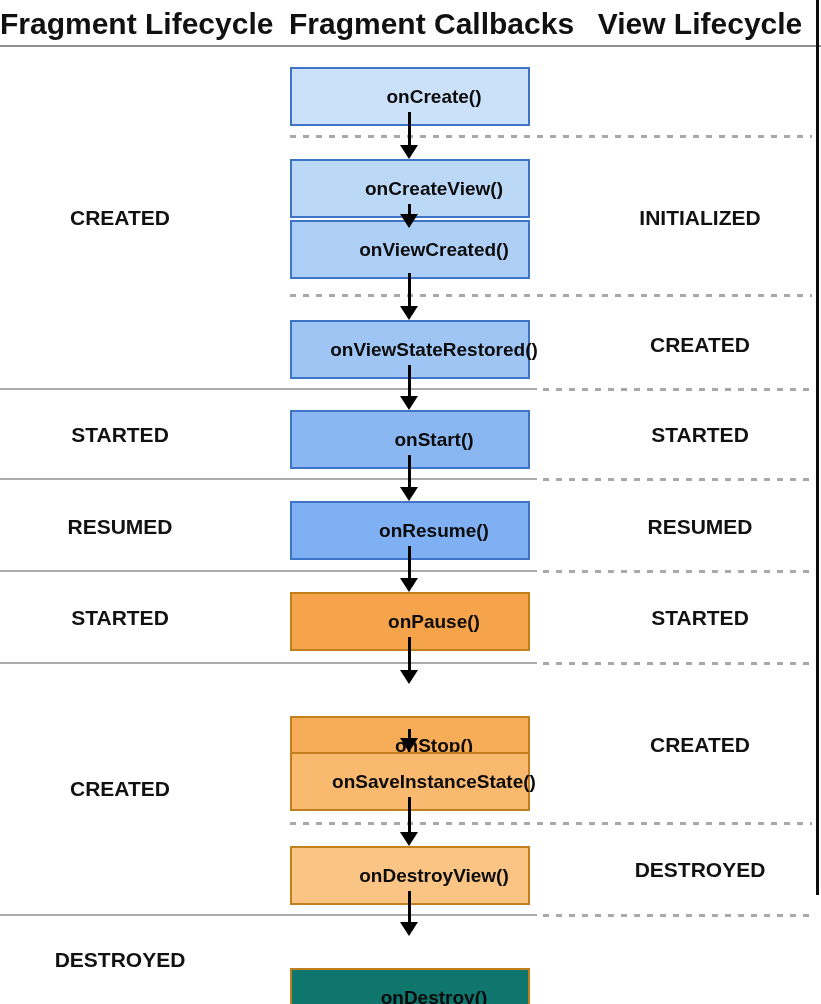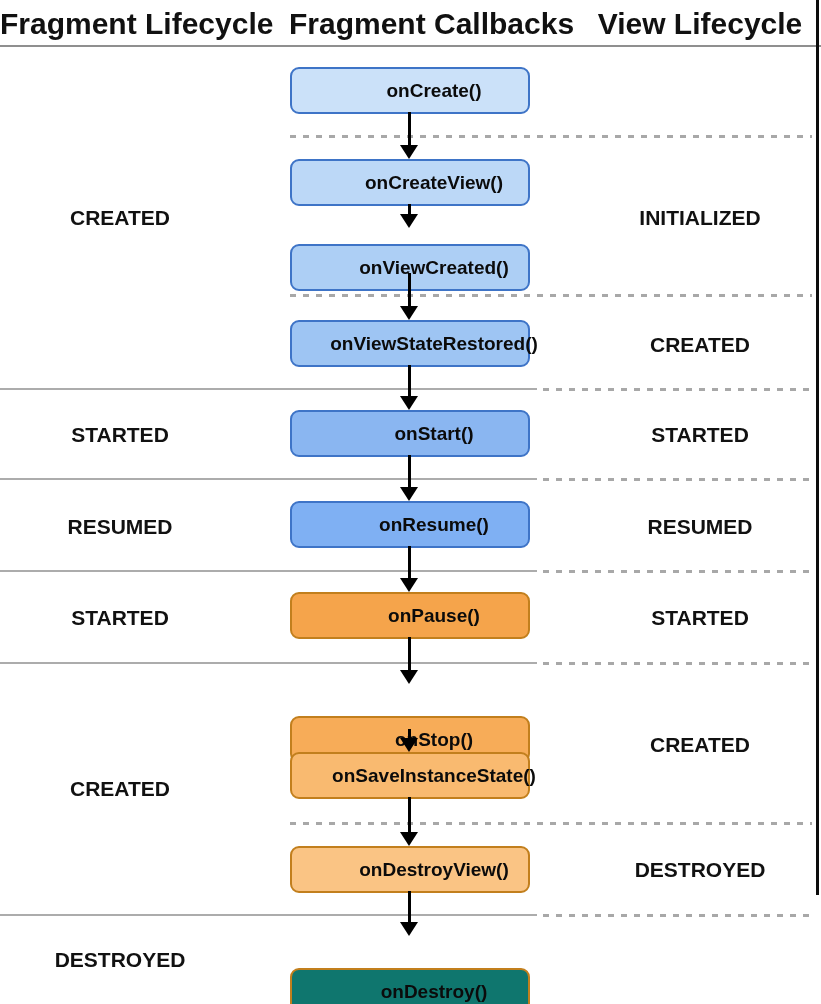--- a/index.html
+++ b/index.html
@@ -37,24 +37,24 @@
   .right-border {
     position: absolute;
     left: 816px; top: 0;
     width: 3px; height: 895px;
     background: #0c0c0c;
   }
   .box {
     position: absolute;
     left: 290px;
     width: 240px;
-    height: 47px;
+    height: 59px;
     box-sizing: border-box;
     border: 2.5px solid #3e74c7;
-    border-radius: 9px;
+    border-radius: 0;
     display: flex;
     align-items: center;
     justify-content: center;
     padding-left: 48px;
   }
   .box-label {
     font-size: 19px;
     font-weight: bold;
     color: #0b0b0b;
     white-space: nowrap;
@@ -128,21 +128,21 @@
   <div class="state right" style="top:618px;">STARTED</div>
   <div class="state right" style="top:745px;">CREATED</div>
   <div class="state right" style="top:870px;">DESTROYED</div>
 
   <div class="box" style="top: 67px; background-color: rgb(203, 225, 249); border-color: rgb(62, 116, 199);">
       <span class="box-label">onCreate()</span>
     </div>
   <div class="box" style="top: 159px; background-color: rgb(188, 216, 247); border-color: rgb(62, 116, 199);">
       <span class="box-label">onCreateView()</span>
     </div>
-  <div class="box" style="top: 244px; background-color: rgb(173, 207, 245); border-color: rgb(62, 116, 199);">
+  <div class="box" style="top: 220px; background-color: rgb(173, 207, 245); border-color: rgb(62, 116, 199);">
       <span class="box-label">onViewCreated()</span>
     </div>
   <div class="box" style="top: 320px; background-color: rgb(158, 197, 243); border-color: rgb(62, 116, 199);">
       <span class="box-label">onViewStateRestored()</span>
     </div>
   <div class="box" style="top: 501px; background-color: rgb(127, 176, 243); border-color: rgb(62, 116, 199);">
       <span class="box-label">onResume()</span>
     </div>
   <div class="box" style="top: 410px; background-color: rgb(138, 182, 241); border-color: rgb(62, 116, 199);">
       <span class="box-label">onStart()</span>

